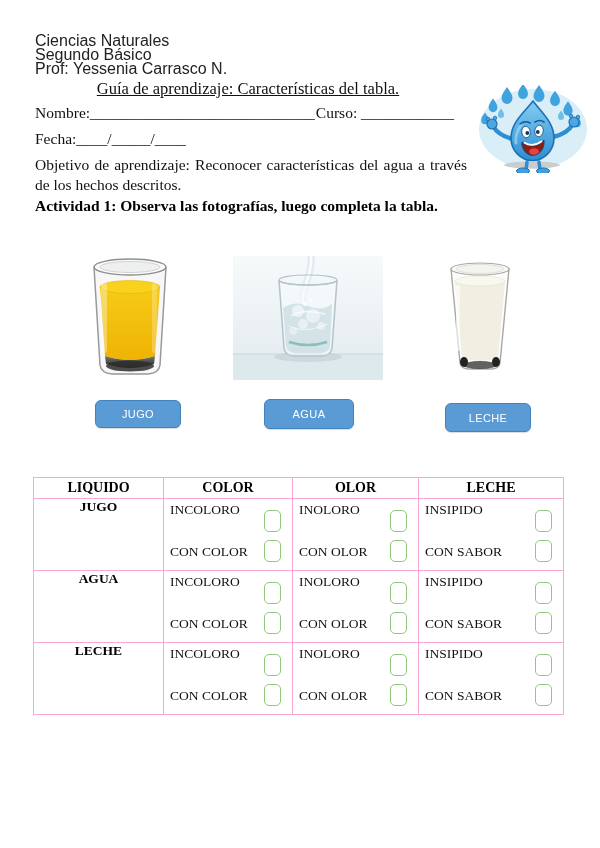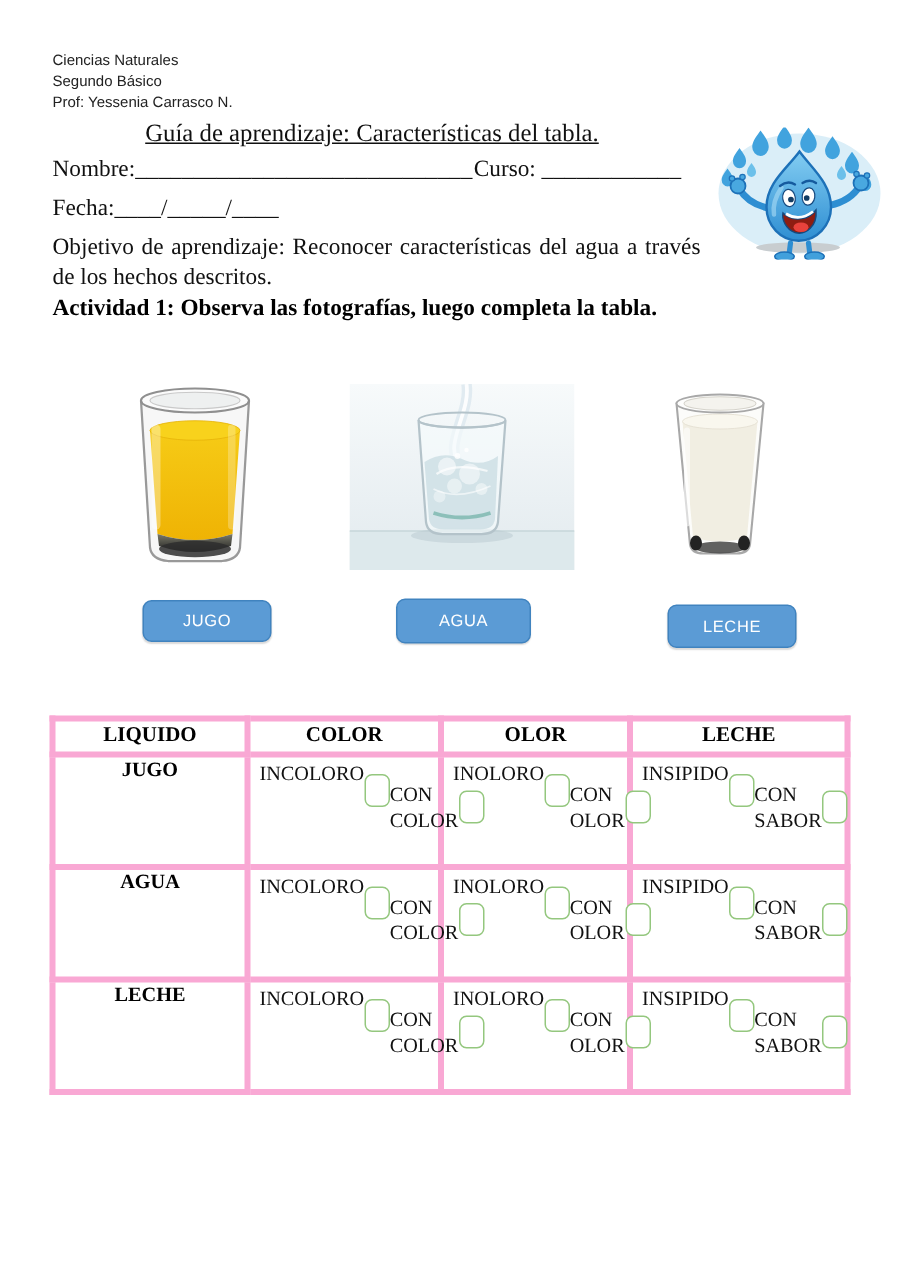--- a/index.html
+++ b/index.html
@@ -3,21 +3,21 @@
 <meta charset="utf-8">
 <style>
   html,body { margin:0; padding:0; background:#ffffff; }
   .page {
     position:relative; width:600px; height:848px; background:#ffffff;
     font-family:"Liberation Serif", serif; color:#1a1a1a; overflow:hidden;
   }
   
   .doc-header {
     position:absolute; left:35px; top:34px;
-    font-family:"Liberation Sans", sans-serif; font-size:10px; line-height:14px; color:#222;
+    font-family:"Liberation Sans", sans-serif; font-size:16px; line-height:14px; color:#222;
   }
   
   .doc-title {
     position:absolute; left:30px; top:79px; width:436px;
     text-align:center; font-size:16.5px; text-decoration:underline; color:#111;
   }
   
   .line-row { position:absolute; left:35px; width:440px; font-size:15.5px; white-space:nowrap; color:#111; }
   .row-nombre { top:104px; }
   .row-fecha  { top:130px; }
@@ -42,29 +42,29 @@
     box-shadow:0 1px 1px rgba(0,0,0,0.15); cursor:pointer;
   }
   .btn-jugo  { left:95px;  top:400px; width:84px; height:26px; }
   .btn-agua  { left:264px; top:399px; width:88px; height:28px; }
   .btn-leche { left:445px; top:403px; width:84px; height:27px; }
   
   .act-table {
     position:absolute; left:33px; top:477px; width:530px;
     border-collapse:collapse; table-layout:fixed;
   }
-  .act-table th, .act-table td { border:4px solid #f9a8d4; padding:0; vertical-align:top; }
+  .act-table th, .act-table td { border:1px solid #f9a8d4; padding:0; vertical-align:top; }
   .act-table th {
     height:20px; font-size:14px; font-weight:bold; text-align:center; vertical-align:middle; color:#000;
   }
   .col-liquido { width:130px; } .col-color { width:129px; } .col-olor { width:126px; } .col-sabor { width:145px; }
   .liquid-cell { text-align:center; font-weight:bold; font-size:13.5px; padding-top:3px; color:#000; }
   .cell-options {
     box-sizing:border-box; height:71px; padding:2px 11px 8px 6px;
-    display:flex; flex-direction:row; justify-content:space-between;
+    display:flex; flex-direction:column; justify-content:space-between;
   }
   .opt { display:flex; justify-content:space-between; align-items:flex-start; }
   .opt-label { font-size:13.5px; line-height:17px; color:#111; }
   .checkbox {
     flex:0 0 auto; width:15px; height:20px; background:#ffffff;
     border:1.6px solid #94C77E; border-radius:5px;
   }
   .opt-top .checkbox { margin-top:9px; }
   .opt-bottom { align-items:center; }
 </style>

